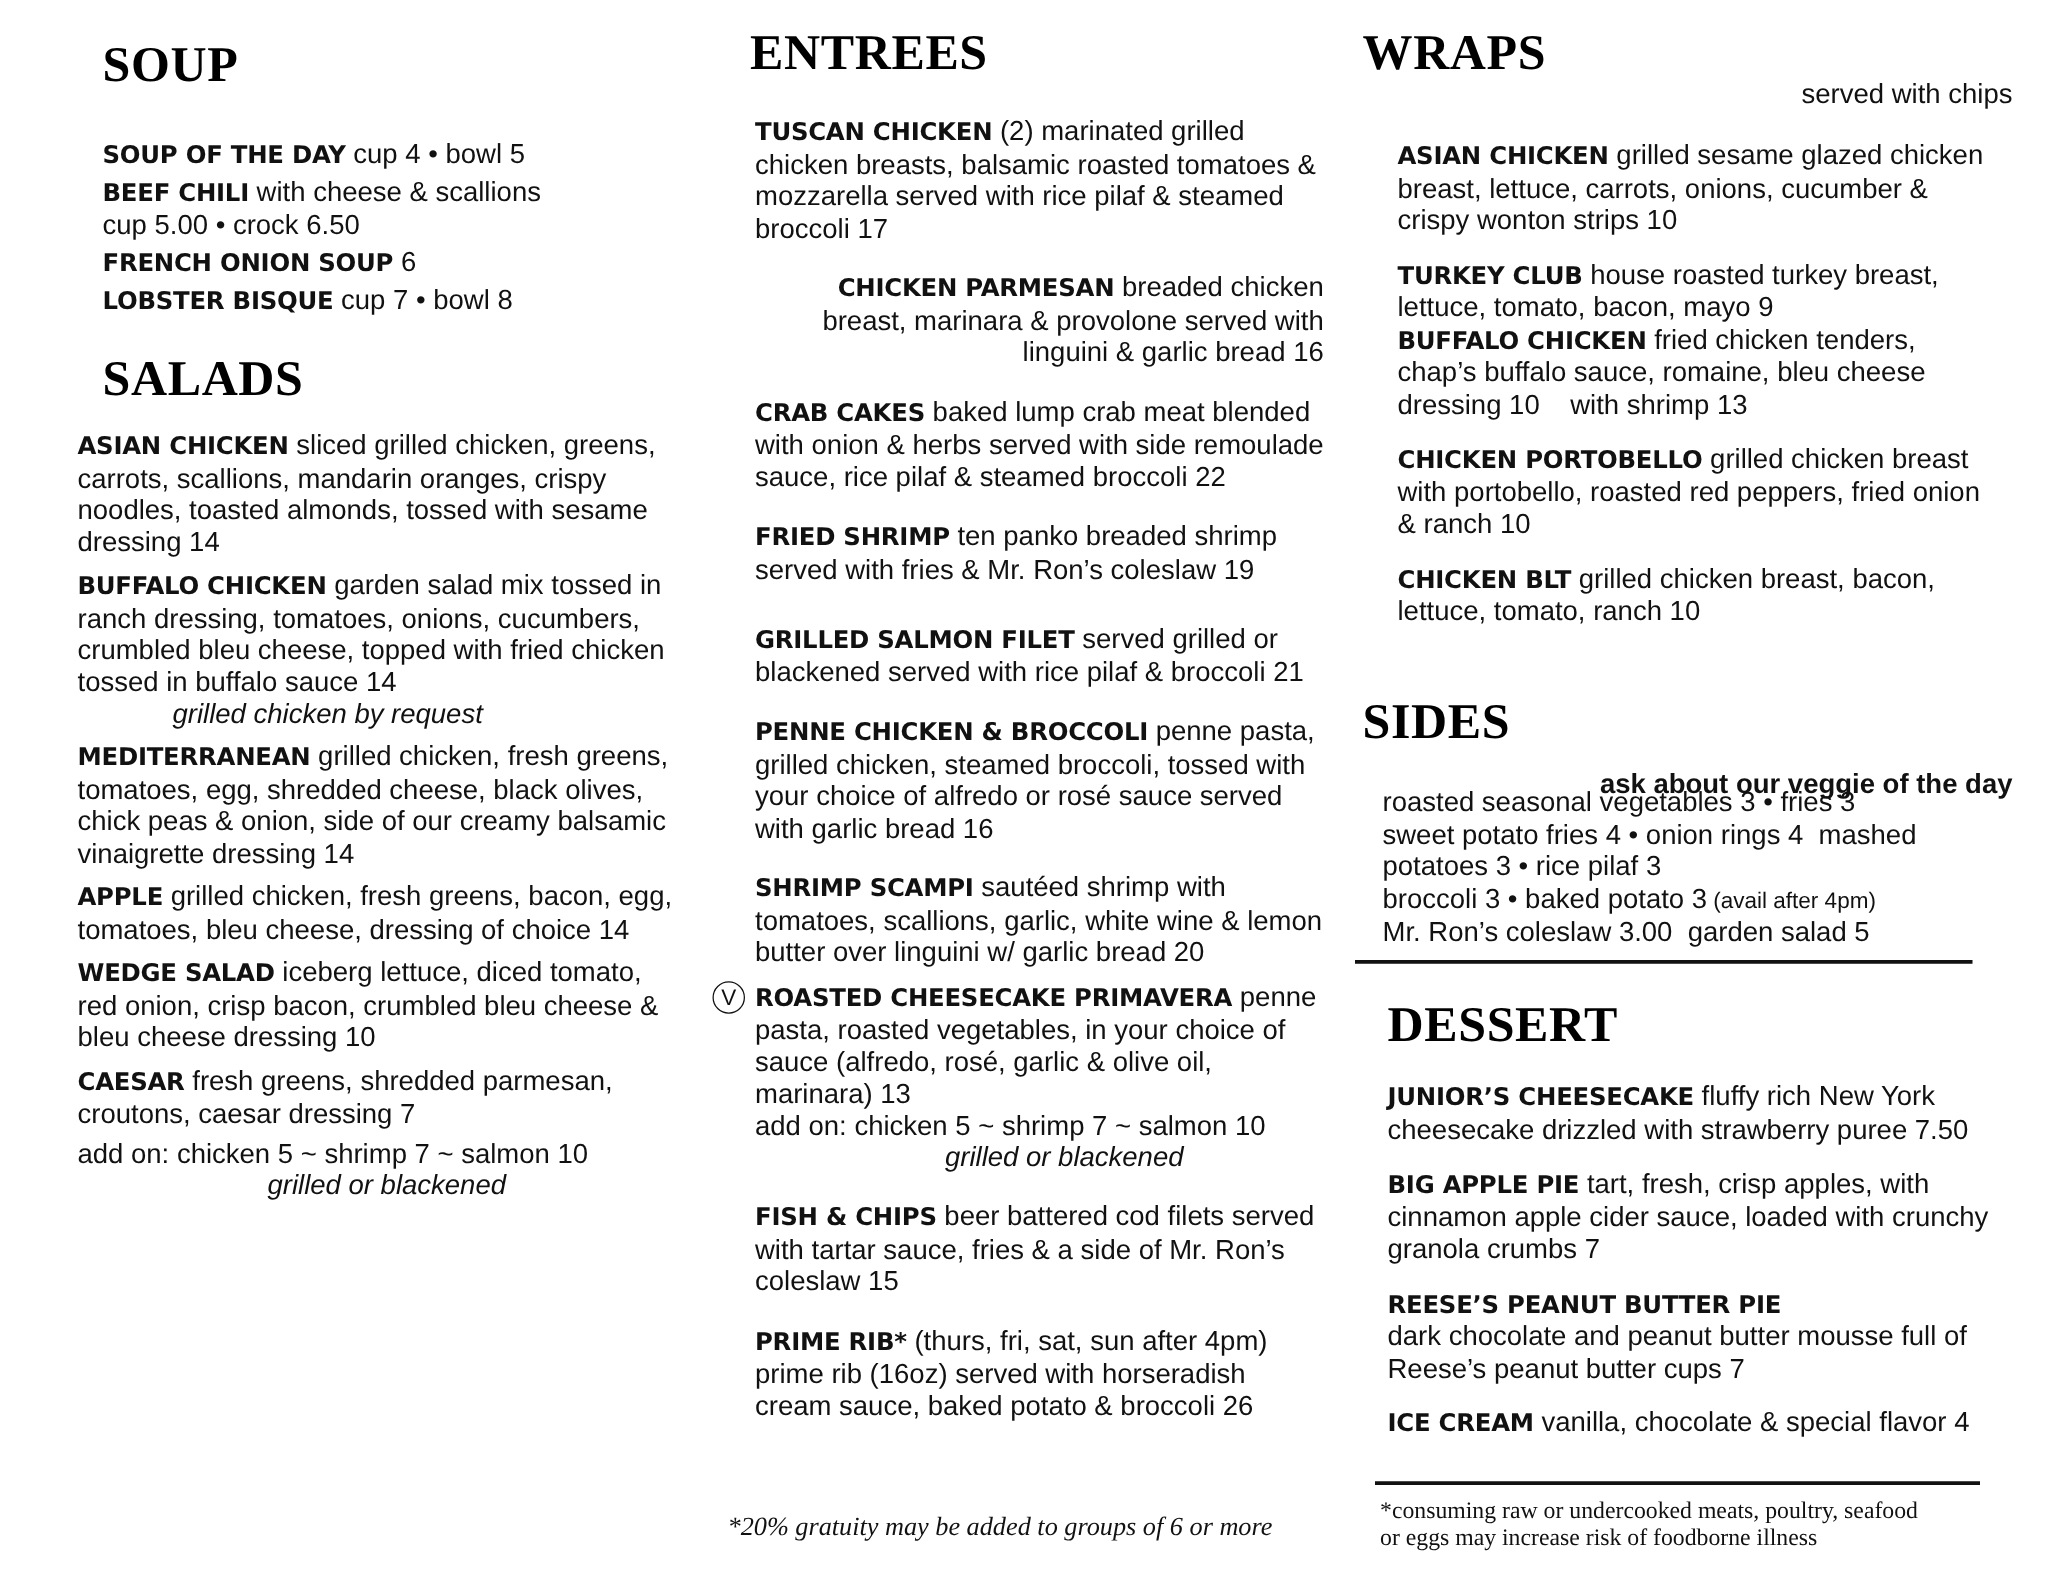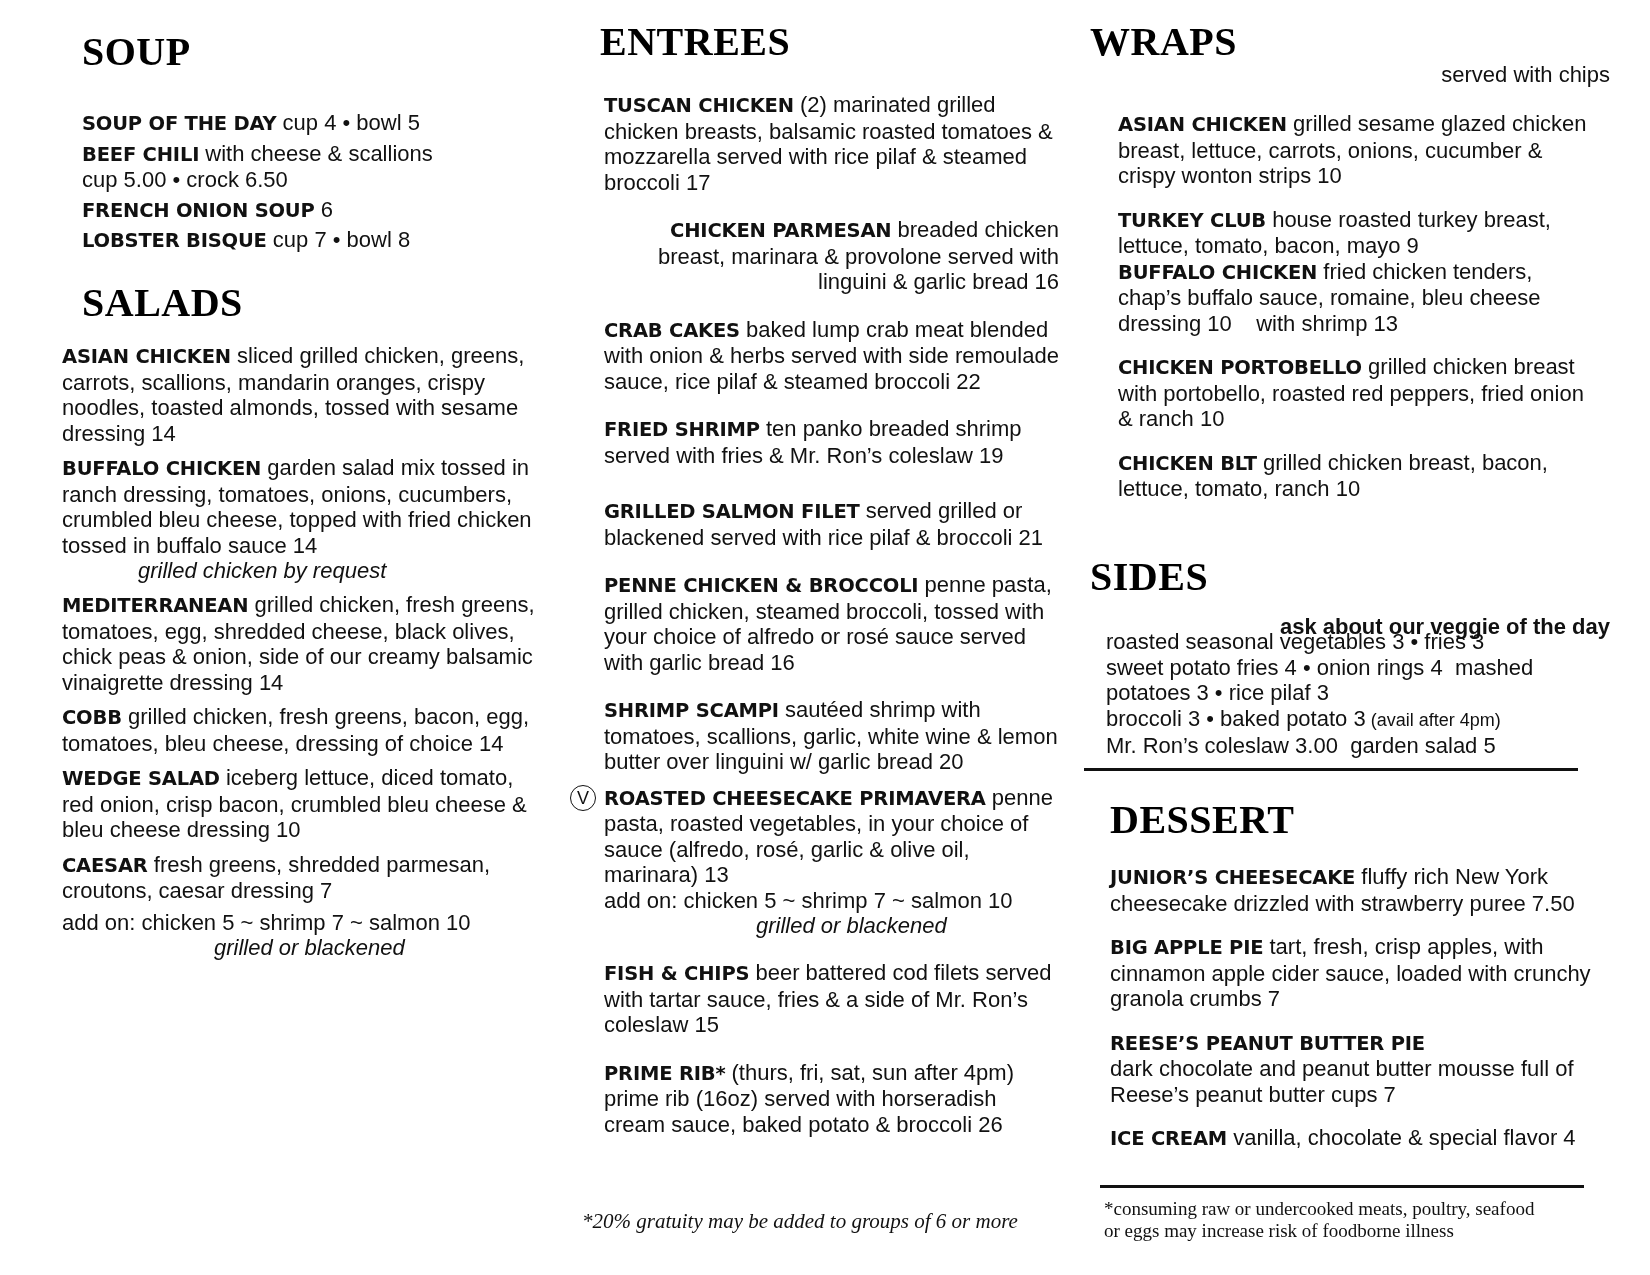--- a/index.html
+++ b/index.html
@@ -29,21 +29,21 @@
     <p class="item"><span class="name">LOBSTER BISQUE</span><span> cup 7 • bowl 8</span></p>
   </div>
 
   <h2 class="heading" style="position:absolute; top:283px; left:0; width:480px; padding-left:20px;">SALADS</h2>
 
   <div style="position:absolute; top:343px; left:0; width:480px;">
     <p class="item" style="margin-bottom:9px;"><span class="name">ASIAN CHICKEN</span><span>  sliced grilled chicken, greens, carrots, scallions, mandarin oranges, crispy noodles, toasted almonds, tossed with sesame dressing 14</span></p>
     <p class="item"><span class="name">BUFFALO CHICKEN</span><span>  garden salad mix tossed in ranch dressing, tomatoes, onions, cucumbers, crumbled bleu cheese, topped with fried chicken tossed in buffalo sauce 14</span></p>
     <p class="note-italic" style="margin:0 0 9px 76px;">grilled chicken by request</p>
     <p class="item" style="margin-bottom:9px;"><span class="name">MEDITERRANEAN</span><span>  grilled chicken, fresh greens, tomatoes, egg, shredded cheese, black olives, chick peas &amp; onion, side of our creamy balsamic vinaigrette dressing 14</span></p>
-    <p class="item" style="margin-bottom:9px;"><span class="name">COBB</span><span>  grilled chicken, fresh greens, bacon, egg, tomatoes, bleu cheese, dressing of choice 14</span></p>
+    <p class="item" style="margin-bottom:9px;"><span class="name">APPLE</span><span>  grilled chicken, fresh greens, bacon, egg, tomatoes, bleu cheese, dressing of choice 14</span></p>
     <p class="item" style="margin-bottom:9px;"><span class="name">WEDGE SALAD</span><span> iceberg lettuce, diced tomato, red onion, crisp bacon, crumbled bleu cheese &amp; bleu cheese dressing 10</span></p>
     <p class="item" style="margin-bottom:6px;"><span class="name">CAESAR</span><span> fresh greens, shredded parmesan, croutons, caesar dressing 7</span></p>
     <p class="item">add on: chicken 5 ~ shrimp 7 ~ salmon 10</p>
     <p class="note-italic" style="margin:0 0 0 152px;">grilled or blackened</p>
   </div>
 </div>
 
 <div class="col" style="left:560px; width:500px;">
   <h2 class="heading" style="position:absolute; top:22px; left:0; width:500px; padding-left:40px;">ENTREES</h2>
 

